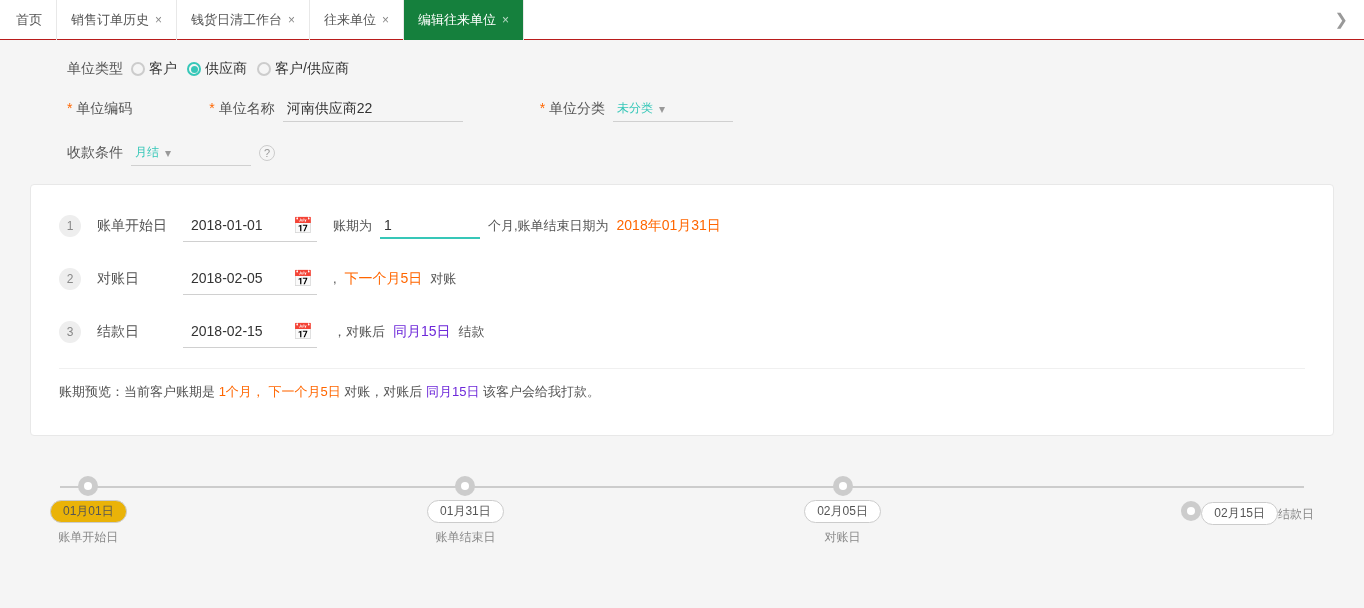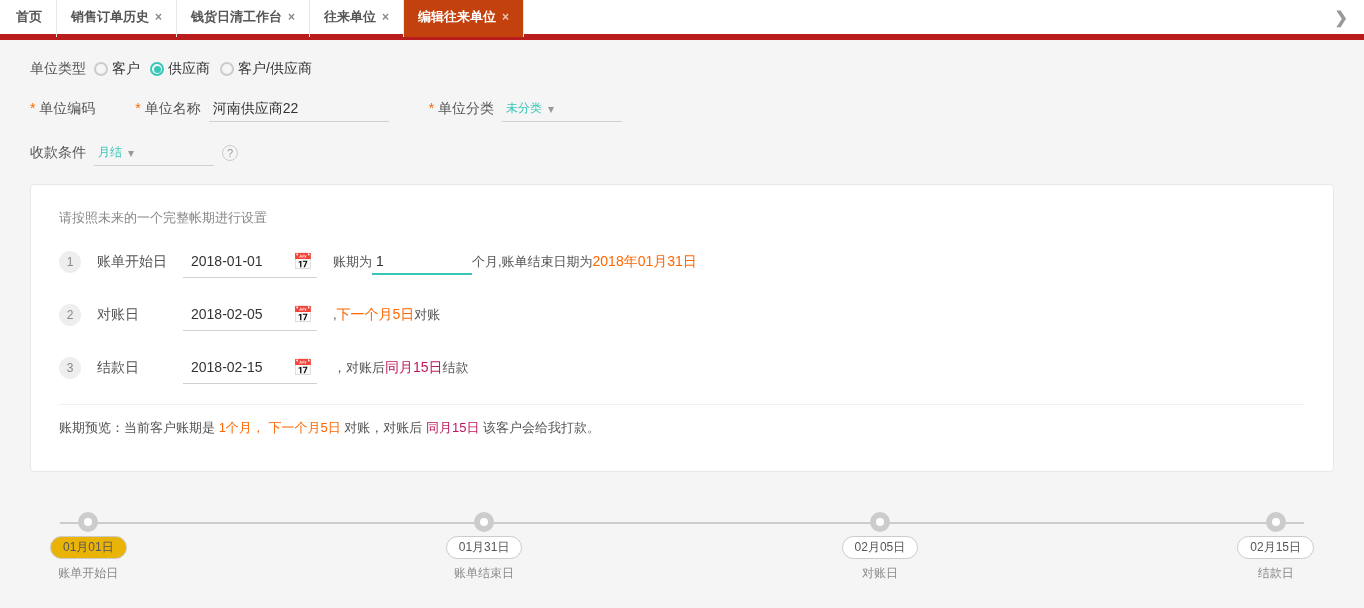--- a/index.html
+++ b/index.html
@@ -3,40 +3,39 @@
   <meta charset="utf-8">
   <style>
     * { box-sizing: border-box; margin: 0; padding: 0; }
     body { font-family: "Microsoft YaHei", "PingFang SC", sans-serif; font-size: 14px; background: #f5f5f5; color: #333; }
 
     
     .tab-bar {
       display: flex;
       align-items: center;
       background: #fff;
-      border-bottom: 6px solid #b91c1c;
+      border-bottom: 1px solid #b91c1c;
       height: 40px;
       padding: 0 8px;
-      font-weight: bold;
     }
     .tab-item {
       display: flex;
       align-items: center;
       padding: 0 14px;
       height: 40px;
       cursor: pointer;
       font-size: 13px;
       color: #555;
       border-right: 1px solid #e8e8e8;
       white-space: nowrap;
       position: relative;
     }
     .tab-item:first-child { padding-left: 8px; }
     .tab-item.active {
-      background: #c2410c;
+      background: #15803d;
       color: #fff;
       align-items: center;
     }
     .tab-item .close-btn {
       margin-left: 6px;
       font-size: 12px;
       opacity: 0.7;
       cursor: pointer;
     }
     .tab-item.active .close-btn { color: #fff; }
@@ -58,20 +57,21 @@
     .form-row {
       display: flex;
       align-items: center;
       margin-bottom: 18px;
       gap: 40px;
     }
     .form-group {
       display: flex;
       align-items: center;
       gap: 8px;
+      margin-left: 37px;
     }
     .form-label {
       color: #555;
       white-space: nowrap;
     }
     .form-label.required::before {
       content: "* ";
       color: #f60;
     }
 
@@ -199,28 +199,29 @@
       flex-shrink: 0;
     }
     .step-label {
       color: #555;
       white-space: nowrap;
       min-width: 70px;
     }
     .step-content {
       display: flex;
       align-items: center;
+      gap: 8px;
       flex-wrap: wrap;
     }
     .step-desc {
       color: #555;
       font-size: 13px;
     }
     .highlight-orange { color: #f60; }
-    .highlight-teal { color: #be185d; }
+    .highlight-teal { color: #6d28d9; }
 
     
     .summary-row {
       font-size: 13px;
       color: #555;
       padding: 14px 0 10px 0;
       border-top: 1px solid #f0f0f0;
       margin-top: 0;
     }
 
@@ -300,21 +301,20 @@
       <span class="form-label">收款条件</span>
       <div class="select-field">
         <span class="selected-val">月结</span>
         <span class="chevron-icon">▾</span>
       </div>
       <span class="help-icon">?</span>
     </div>
   </div>
 
   <div class="card-panel">
-    <div class="card-hint">请按照未来的一个完整帐期进行设置</div>
 
     <div class="step-row">
       <div class="step-num">1</div>
       <span class="step-label">账单开始日</span>
       <div class="input-with-icon">
         <input class="text-input" type="text" style="width: 100px;" value="2018-01-01">
         <span class="cal-icon">📅</span>
       </div>
       <div class="step-content">
         <span class="step-desc">账期为</span>
@@ -388,21 +388,21 @@
       </div>
 
       <div style="display: flex; flex-direction: column; align-items: center;">
         <div style="width:20px; height:20px; border-radius:50%; background:#ccc; display:flex; align-items:center; justify-content:center;">
           <div style="width:8px; height:8px; border-radius:50%; background:#fff;"></div>
         </div>
         <div style="margin-top:4px; background:#fff; border:1px solid #ccc; border-radius:16px; padding: 2px 12px; font-size:12px; color:#555; white-space:nowrap;">02月05日</div>
         <div style="margin-top:6px; font-size:12px; color:#888; white-space:nowrap;">对账日</div>
       </div>
 
-      <div style="display: flex; flex-direction: column; align-items: center;">
+      <div style="display: flex; flex-direction: row; align-items: center;">
         <div style="width:20px; height:20px; border-radius:50%; background:#ccc; display:flex; align-items:center; justify-content:center;">
           <div style="width:8px; height:8px; border-radius:50%; background:#fff;"></div>
         </div>
         <div style="margin-top:4px; background:#fff; border:1px solid #ccc; border-radius:16px; padding: 2px 12px; font-size:12px; color:#555; white-space:nowrap;">02月15日</div>
         <div style="margin-top:6px; font-size:12px; color:#888; white-space:nowrap;">结款日</div>
       </div>
 
     </div>
   </div>
 </div>

